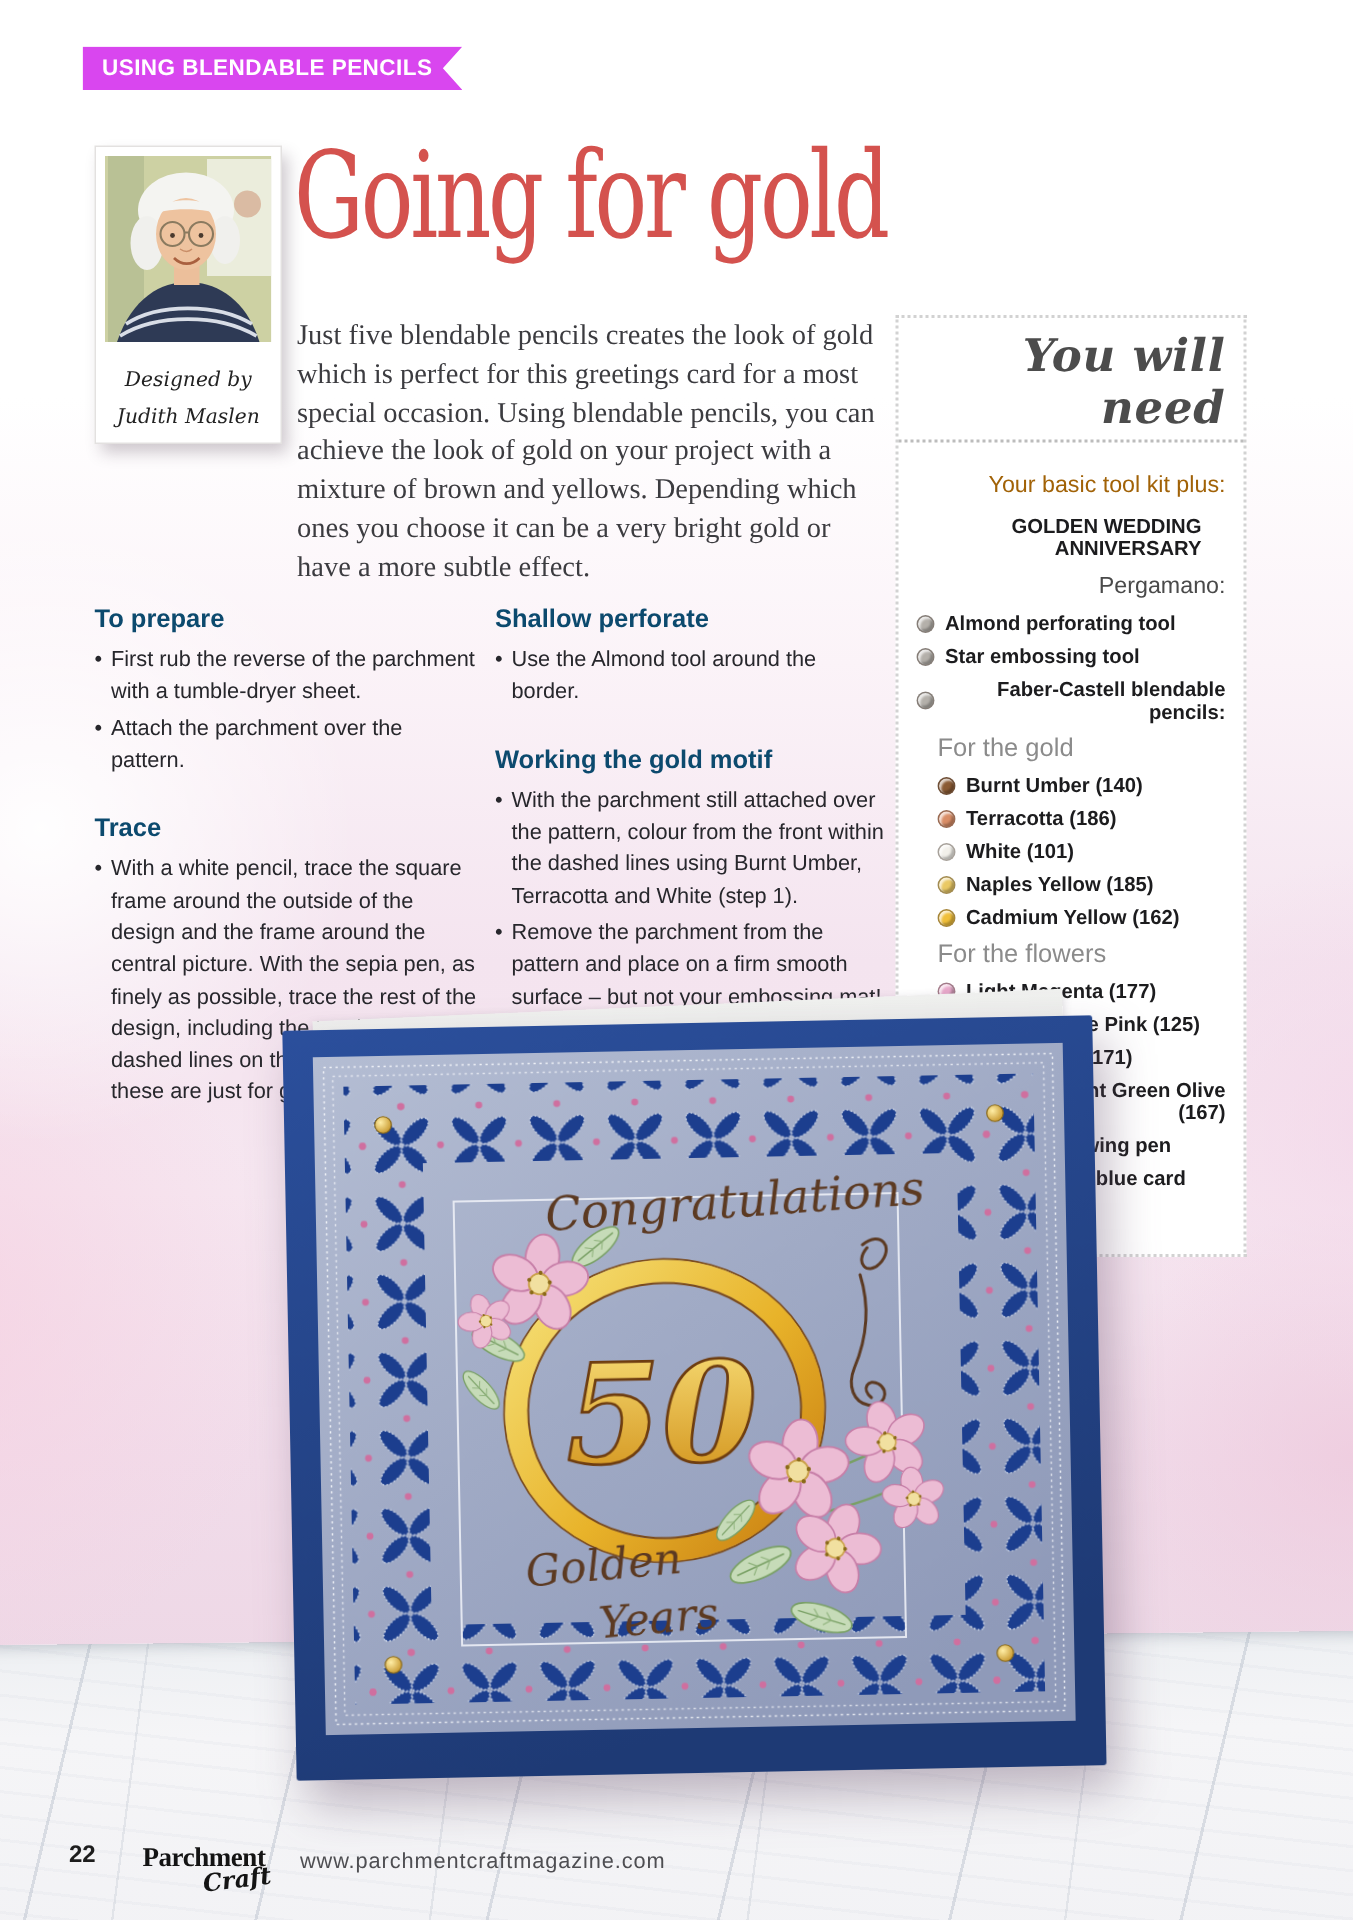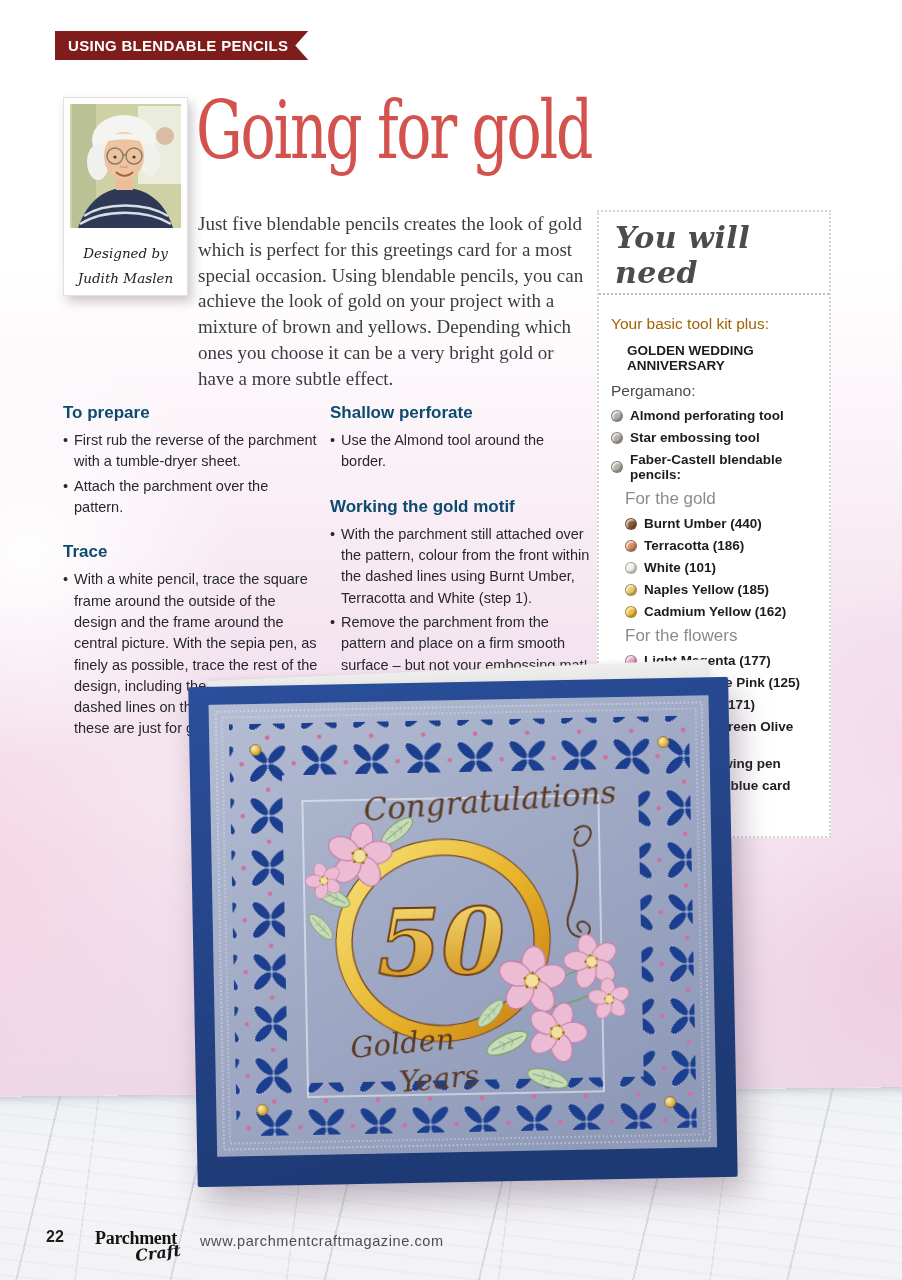--- a/index.html
+++ b/index.html
@@ -25,21 +25,21 @@
       repeating-linear-gradient(104deg, rgba(165,175,190,0.0) 0 70px, rgba(165,175,190,0.35) 70px 72px, rgba(255,255,255,0) 72px 150px),
       repeating-linear-gradient(98deg, rgba(180,188,200,0.0) 0 110px, rgba(180,188,200,0.28) 110px 111.5px, rgba(255,255,255,0) 111.5px 210px),
       repeating-linear-gradient(7deg, rgba(205,210,220,0.14) 0 2px, rgba(255,255,255,0) 2px 16px),
       linear-gradient(180deg,#eef0f3 0%, #f5f5f7 30%, #f2f2f5 100%);
     box-shadow: inset 0 7px 9px -5px rgba(150,158,170,0.5);
   }
   
   .banner{
     position:absolute; left:55px; top:31px; height:29px;
     display:flex; align-items:center; padding:0 20px 0 13px;
-    background:#7f1d1d; color:#fff;
+    background:#d946ef; color:#fff;
     font-weight:700; font-size:15px; letter-spacing:.3px;
     clip-path:polygon(0 0,100% 0,calc(100% - 13px) 50%,100% 100%,0 100%);
   }
   
   .author-card{
     position:absolute; left:63px; top:97px; width:123px; height:197px;
     background:#fff; border:1px solid #e3e1e0;
     box-shadow:4px 6px 10px rgba(60,40,60,.25);
   }
   .photo{ margin:6px 6px 4px; height:124px; overflow:hidden; }
@@ -68,21 +68,21 @@
   }
   .sec ul{ list-style:none; margin:0 0 24px; padding:0; }
   .sec li{
     position:relative; padding-left:11px; margin:0 0 3px;
     font-size:14.5px; line-height:1.47; color:#27272c;
   }
   .sec li::before{ content:"•"; position:absolute; left:0; top:0; }
   
   .need-box{
     position:absolute; left:597px; top:210px; width:234px; box-sizing:border-box;
-    background:#fff; border:2px dotted #d2d2d2; padding:8px 12px 14px;
+    background:#fff; border:2px dotted #d2d2d2; padding:8px 12px 14px;text-align:right;
   }
   .need-title{
     font-family:"DejaVu Serif",serif; font-style:italic; font-weight:700;
     font-size:30px; color:#4c4c4c; padding-left:4px; letter-spacing:.5px;
   }
   .need-divider{ border-bottom:2px dotted #bcbcbc; margin:3px -12px 10px; }
   .need-sub{ font-size:15.5px; color:#a16207; margin:20px 0 10px; }
   .need-project{ font-size:13.5px; font-weight:700; color:#1c1c1e; margin:0 16px 9px; }
   .need-brand{ font-size:15.5px; color:#4a4a4a; margin:0 0 8px; }
   .need-list{ list-style:none; margin:0; padding:0; }
@@ -210,21 +210,21 @@
           <span class="dot" style="--c:#b4b0aa"></span>
           <span>Star embossing tool</span>
         </li>
       <li>
           <span class="dot" style="--c:#b4b0aa"></span>
           <span>Faber-Castell blendable pencils:</span>
         </li>
       <li class="subhead">For the gold</li>
       <li class="pencil">
           <span class="dot" style="--c:#8a5a33"></span>
-          <span>Burnt Umber (440)</span>
+          <span>Burnt Umber (140)</span>
         </li>
       <li class="pencil">
           <span class="dot" style="--c:#d98d66"></span>
           <span>Terracotta (186)</span>
         </li>
       <li class="pencil">
           <span class="dot" style="--c:#f2f0ea"></span>
           <span>White (101)</span>
         </li>
       <li class="pencil">

